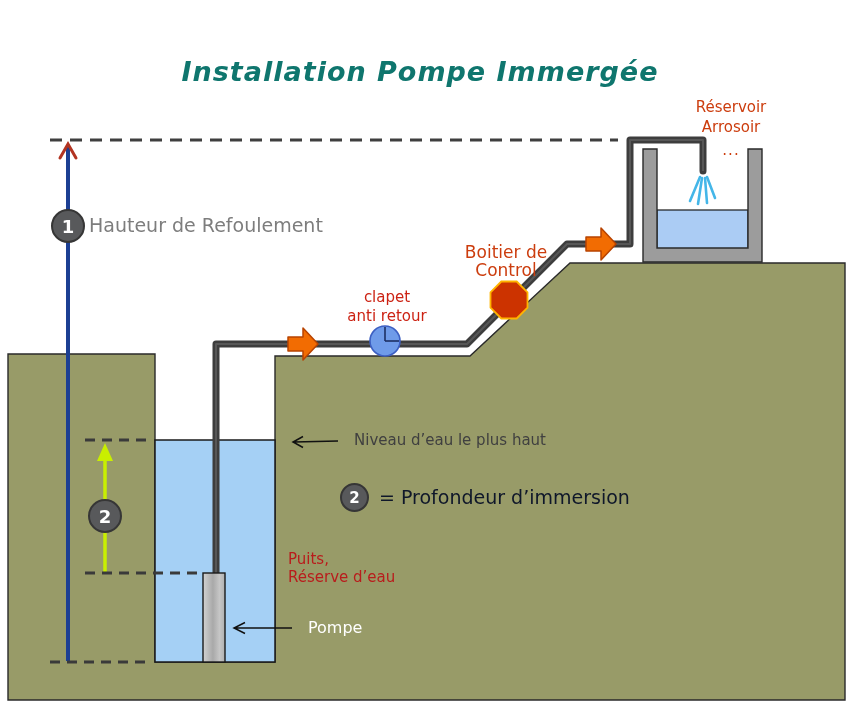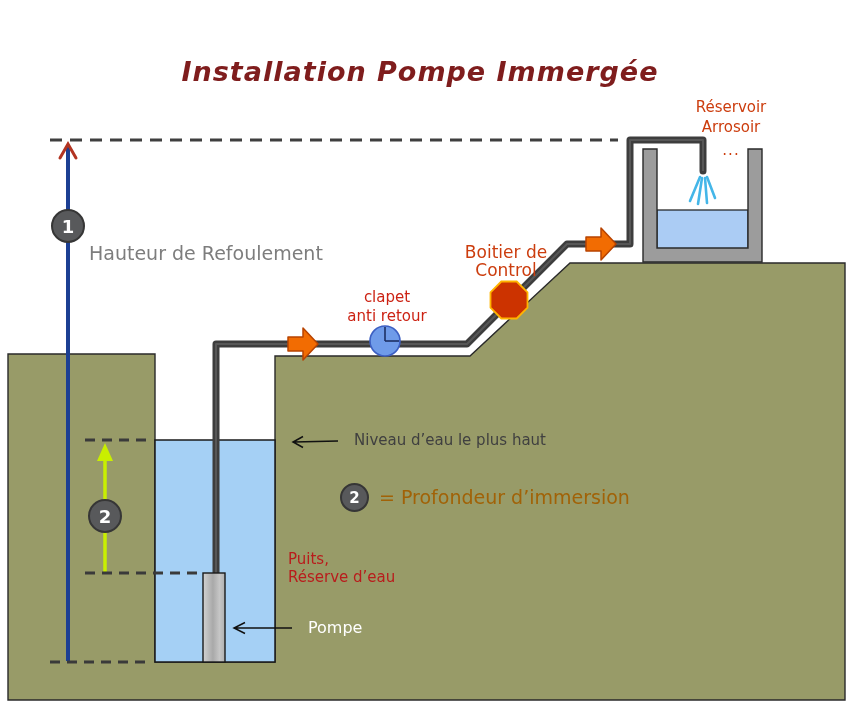--- a/index.html
+++ b/index.html
@@ -4,31 +4,31 @@
 <style>
   html,body{margin:0;padding:0;background:#ffffff;}
   #stage{
     position:relative;width:856px;height:713px;background:#ffffff;overflow:hidden;
     font-family:"DejaVu Sans","Liberation Sans",sans-serif;
   }
   #diagram-svg{position:absolute;left:0;top:0;}
   .lbl{position:absolute;white-space:nowrap;}
   .title{
     left:170px;top:56px;width:500px;text-align:center;
-    font-size:27px;font-weight:bold;font-style:italic;color:#7f1d1d;
+    font-size:27px;font-weight:bold;font-style:italic;color:#0f766e;
     letter-spacing:1px;
   }
   .niveau-sortie{left:249px;top:114px;width:225px;text-align:center;font-size:14px;color:#222222;}
-  .hauteur{left:89px;top:214px;font-size:19px;color:#7d7d7d;margin-top:28px;}
+  .hauteur{left:89px;top:214px;font-size:19px;color:#7d7d7d;}
   .reservoir{left:678px;top:97px;width:106px;text-align:center;font-size:15px;line-height:20px;color:#cc3d0e;}
   .reservoir .dots{display:block;margin-top:3px;letter-spacing:1px;}
   .boitier{left:453px;top:243px;width:106px;text-align:center;font-size:17px;line-height:18px;color:#cc3d0e;}
   .clapet{left:326px;top:288px;width:122px;text-align:center;font-size:15px;line-height:19px;color:#cc2213;}
   .niveau-eau{left:354px;top:431px;font-size:15px;color:#404040;}
-  .profondeur{left:379px;top:486px;font-size:19px;color:#a16207;}
+  .profondeur{left:379px;top:486px;font-size:19px;color:#0f172a;}
   .puits{left:288px;top:550px;font-size:15px;line-height:18px;color:#b91c1c;white-space:normal;width:130px;}
   .pompe{left:308px;top:618px;font-size:16px;color:#ffffff;}
   .marker{
     position:absolute;border-radius:50%;background:#58595b;border:2px solid #363636;
     color:#ffffff;font-weight:bold;display:flex;align-items:center;justify-content:center;
     box-sizing:border-box;
   }
   .marker.m1{left:51px;top:209px;width:34px;height:34px;font-size:18px;}
   .marker.m2a{left:88px;top:499px;width:34px;height:34px;font-size:18px;}
   .marker.m2b{left:340px;top:483px;width:29px;height:29px;font-size:15px;}

